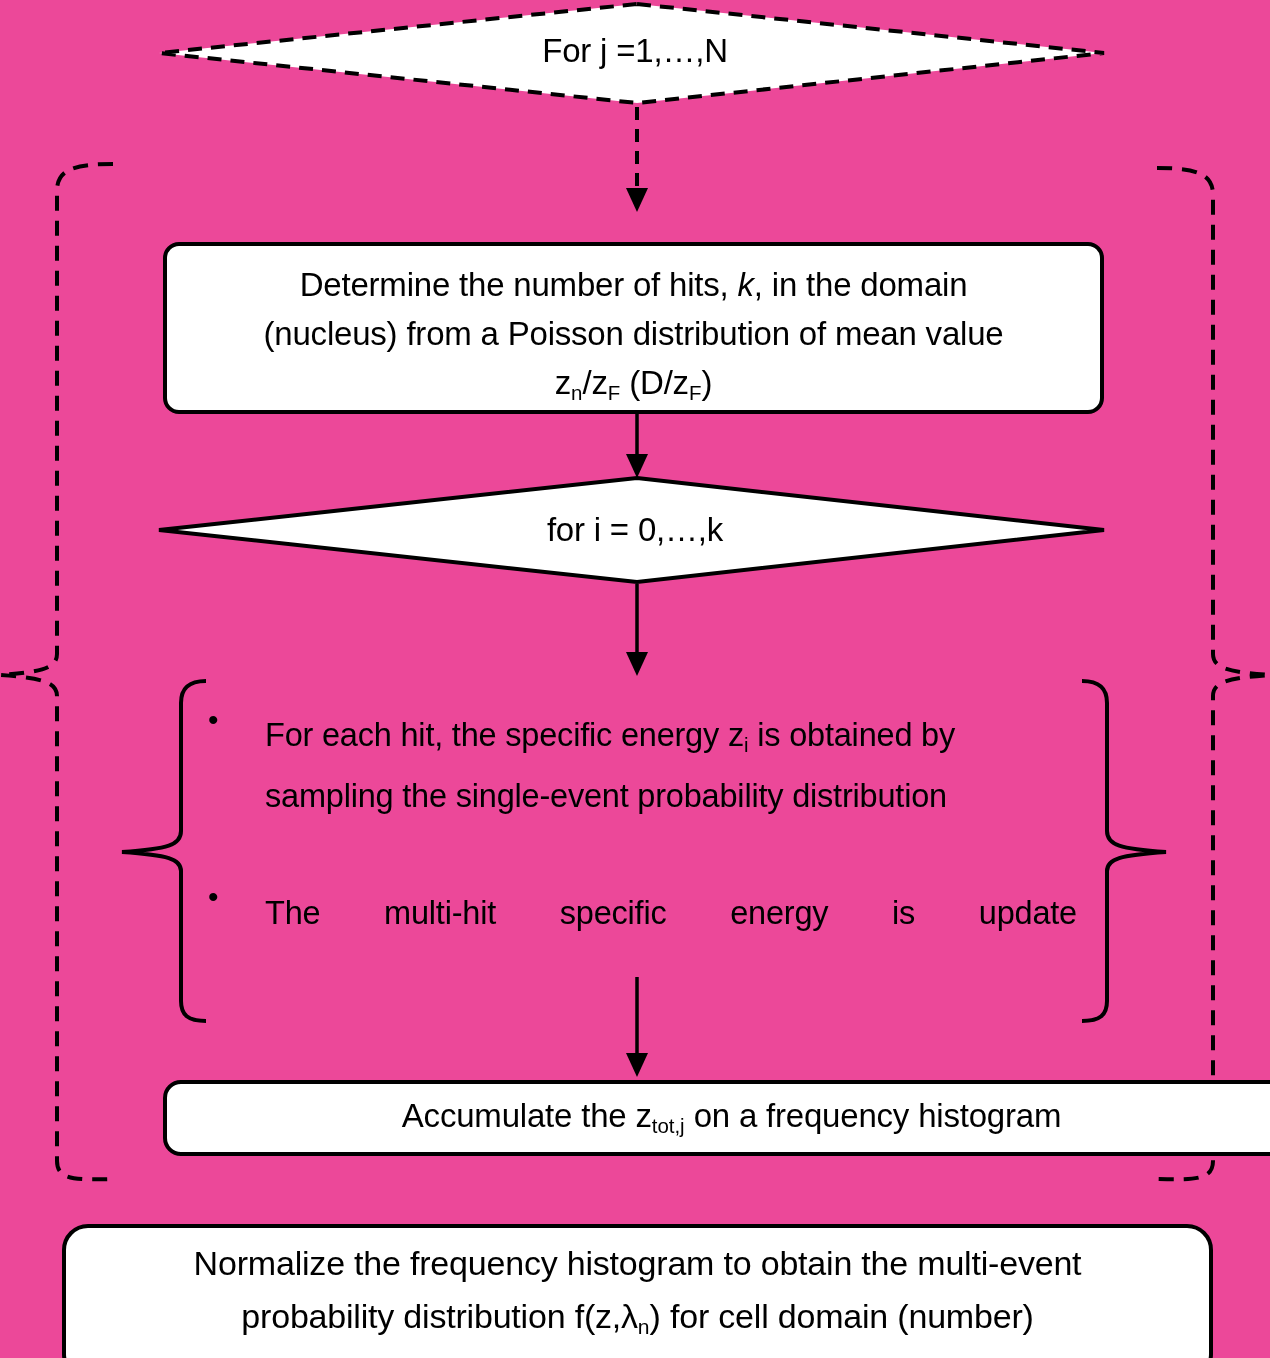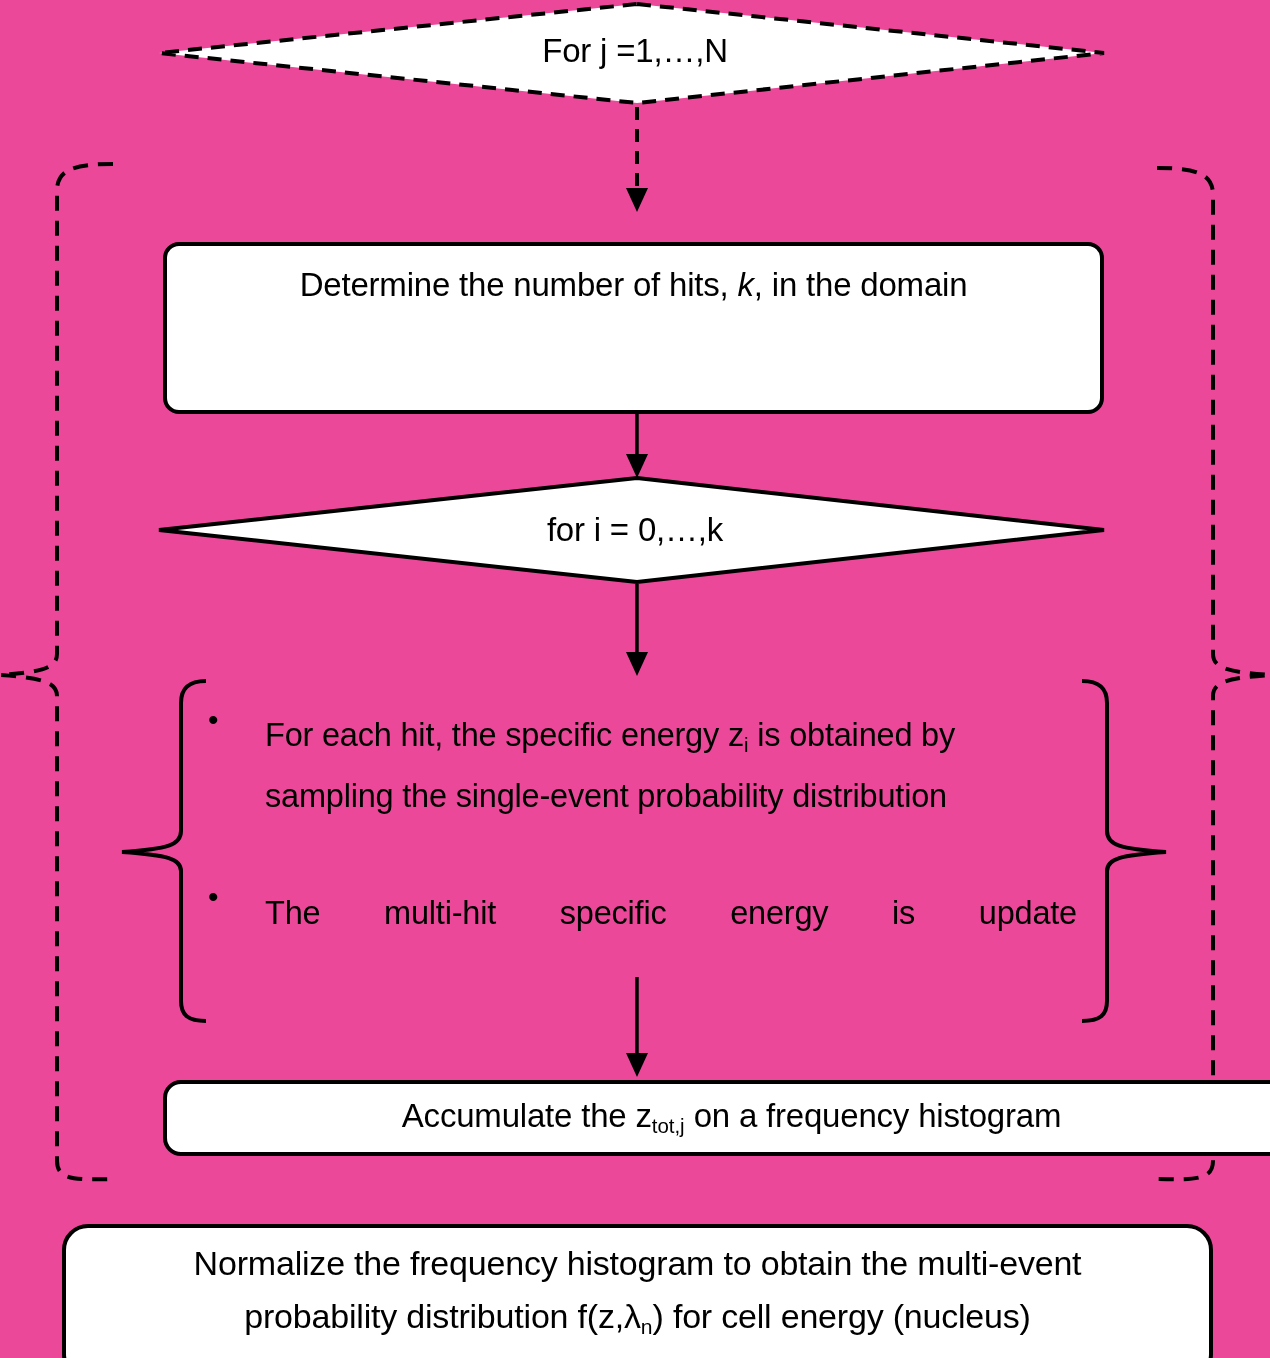--- a/index.html
+++ b/index.html
@@ -74,20 +74,22 @@
     <g>
       <line x1="637" y1="977" x2="637" y2="1055" stroke="#000" stroke-width="3.5"></line>
       <polygon points="626,1053 648,1053 637,1077" fill="#000"></polygon>
     </g>
   </svg>
 
   <div class="lbl" style="top:32px;"><span>For j =1,…,N</span></div>
 
   <div class="box" id="poisson-box">
     <div class="ln"><span>Determine the number of hits, </span><span class="it">k</span><span>, in the domain</span></div>
+    <div class="ln">(nucleus) from a Poisson distribution of mean value</div>
+    <div class="ln"><span>z</span><span class="sb">n</span><span>/z</span><span class="sb">F</span><span> (D/z</span><span class="sb">F</span><span>)</span></div>
   </div>
 
   <div class="lbl" style="top:511px;"><span>for i = 0,…,k</span></div>
 
   <div class="bullet-row" id="bullet-1">
     <div class="bullet-marker">•</div>
     <div class="bullet-text">
       <div><span>For each hit, the specific energy z</span><span class="sb">i</span><span> is obtained by</span></div>
       <div>sampling the single-event probability distribution</div>
     </div>
@@ -99,16 +101,16 @@
       <div class="jline">The multi-hit specific energy is update</div>
     </div>
   </div>
 
   <div class="box" id="accumulate-box">
     <div class="ln"><span>Accumulate the z</span><span class="sb">tot,j</span><span> on a frequency histogram</span></div>
   </div>
 
   <div class="box" id="normalize-box">
     <div class="ln">Normalize the frequency histogram to obtain the multi-event</div>
-    <div class="ln"><span>probability distribution f(z,λ</span><span class="sb">n</span><span>) for cell energy (nucleus)</span></div>
+    <div class="ln"><span>probability distribution f(z,λ</span><span class="sb">n</span><span>) for cell domain (number)</span></div>
   </div>
 
 </div>
 
 </body></html>

